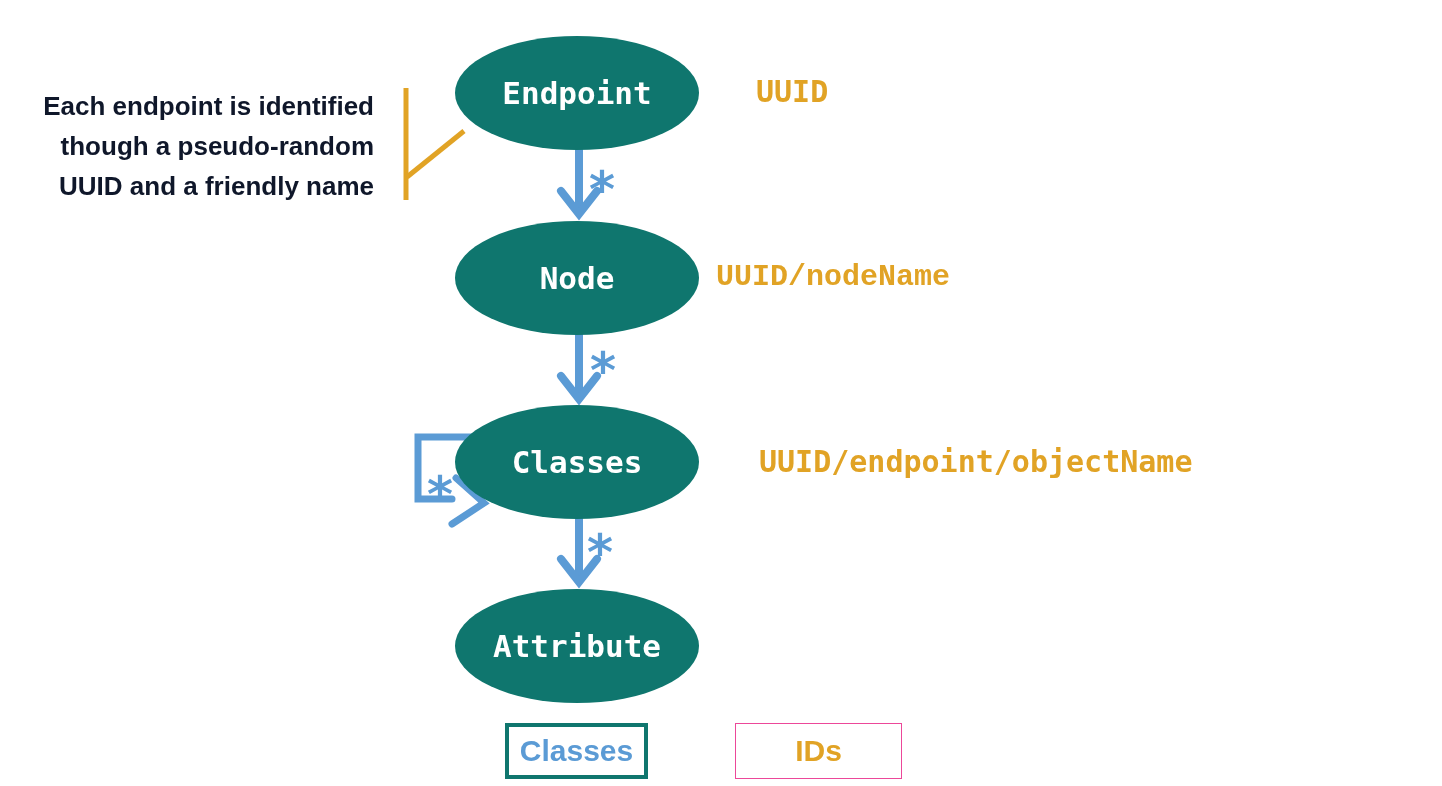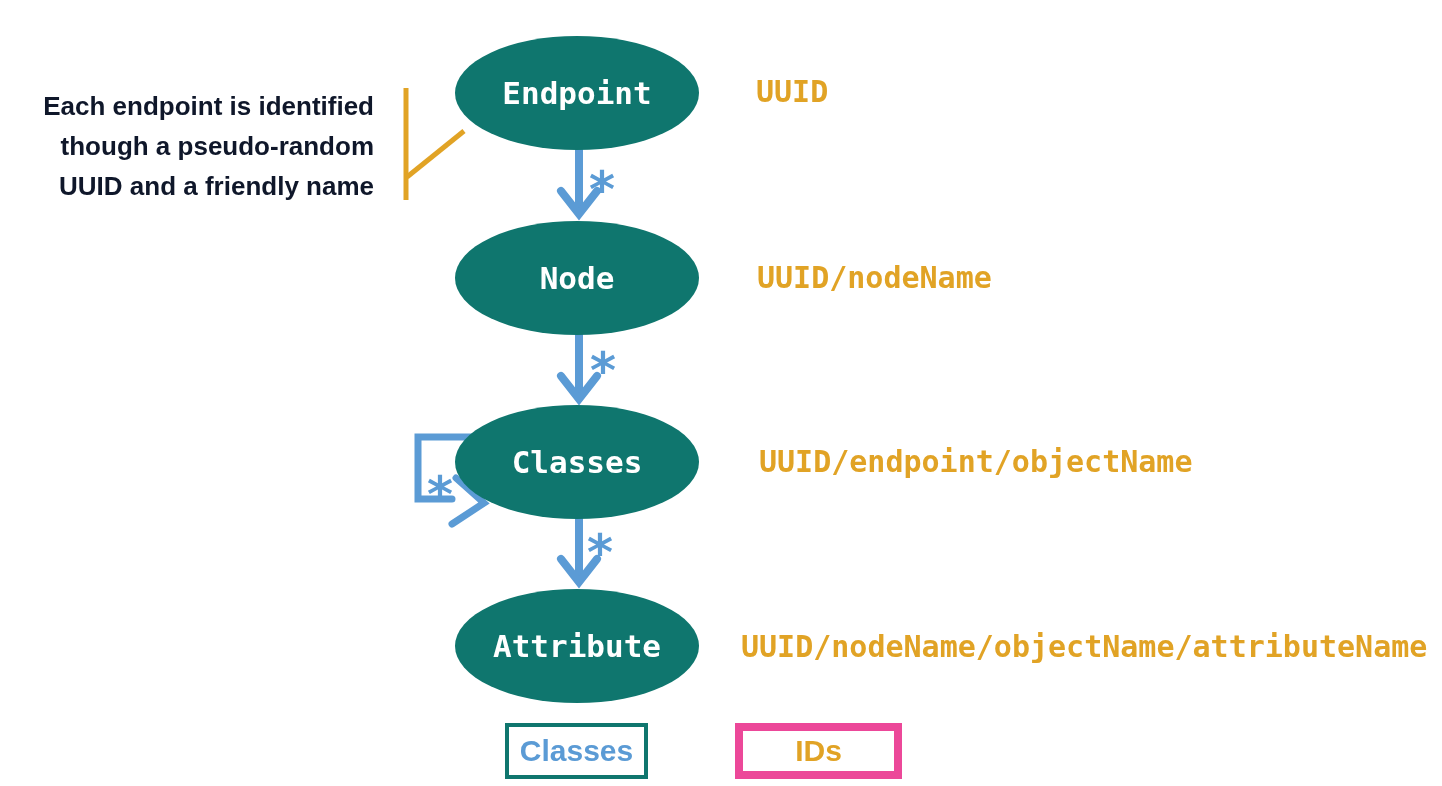--- a/index.html
+++ b/index.html
@@ -47,21 +47,21 @@
     height: 42px;
     display: flex;
     align-items: center;
     color: #E1A325;
     font-family: "DejaVu Sans Mono", monospace;
     font-weight: bold;
     font-size: 30px;
     white-space: nowrap;
   }
   .id-label.i1 { left: 756px; top: 70px; }
-  .id-label.i2 { left: 757px; top: 256px; }
+  .id-label.i2 { left: 716px; top: 256px; font-family: Liberation Mono, monospace; }
   .id-label.i3 { left: 759px; top: 440px; }
   .id-label.i4 { left: 741px; top: 625px; }
 
   .callout-text {
     position: absolute;
     left: 0px;
     top: 86px;
     width: 374px;
     text-align: right;
     color: #0f172a;
@@ -85,21 +85,21 @@
   }
   .legend-box.classes {
     left: 505px;
     width: 143px;
     border: 4px solid #0f766e;
     color: #5B9BD5;
   }
   .legend-box.ids {
     left: 735px;
     width: 167px;
-    border: 8px solid #ec4899;
+    border: 1px solid #ec4899;
     color: #E1A325;
   }
 </style>
 </head>
 <body>
 
 <div id="canvas">
 
   <svg id="connector-layer" viewBox="0 0 1442 786" xmlns="http://www.w3.org/2000/svg">
 
@@ -142,21 +142,20 @@
   <div class="ellipse e3">
     <span>Classes</span>
   </div>
   <div class="ellipse e4">
     <span>Attribute</span>
   </div>
 
   <div class="id-label i1">UUID</div>
   <div class="id-label i2">UUID/nodeName</div>
   <div class="id-label i3">UUID/endpoint/objectName</div>
-  <div class="id-label i4">UUID/nodeName/objectName/attributeName</div>
 
   <div class="callout-text">
     <div>Each endpoint is identified</div>
     <div>though a pseudo-random</div>
     <div>UUID and a friendly name</div>
   </div>
 
   <div class="legend-box classes">
     <span>Classes</span>
   </div>

